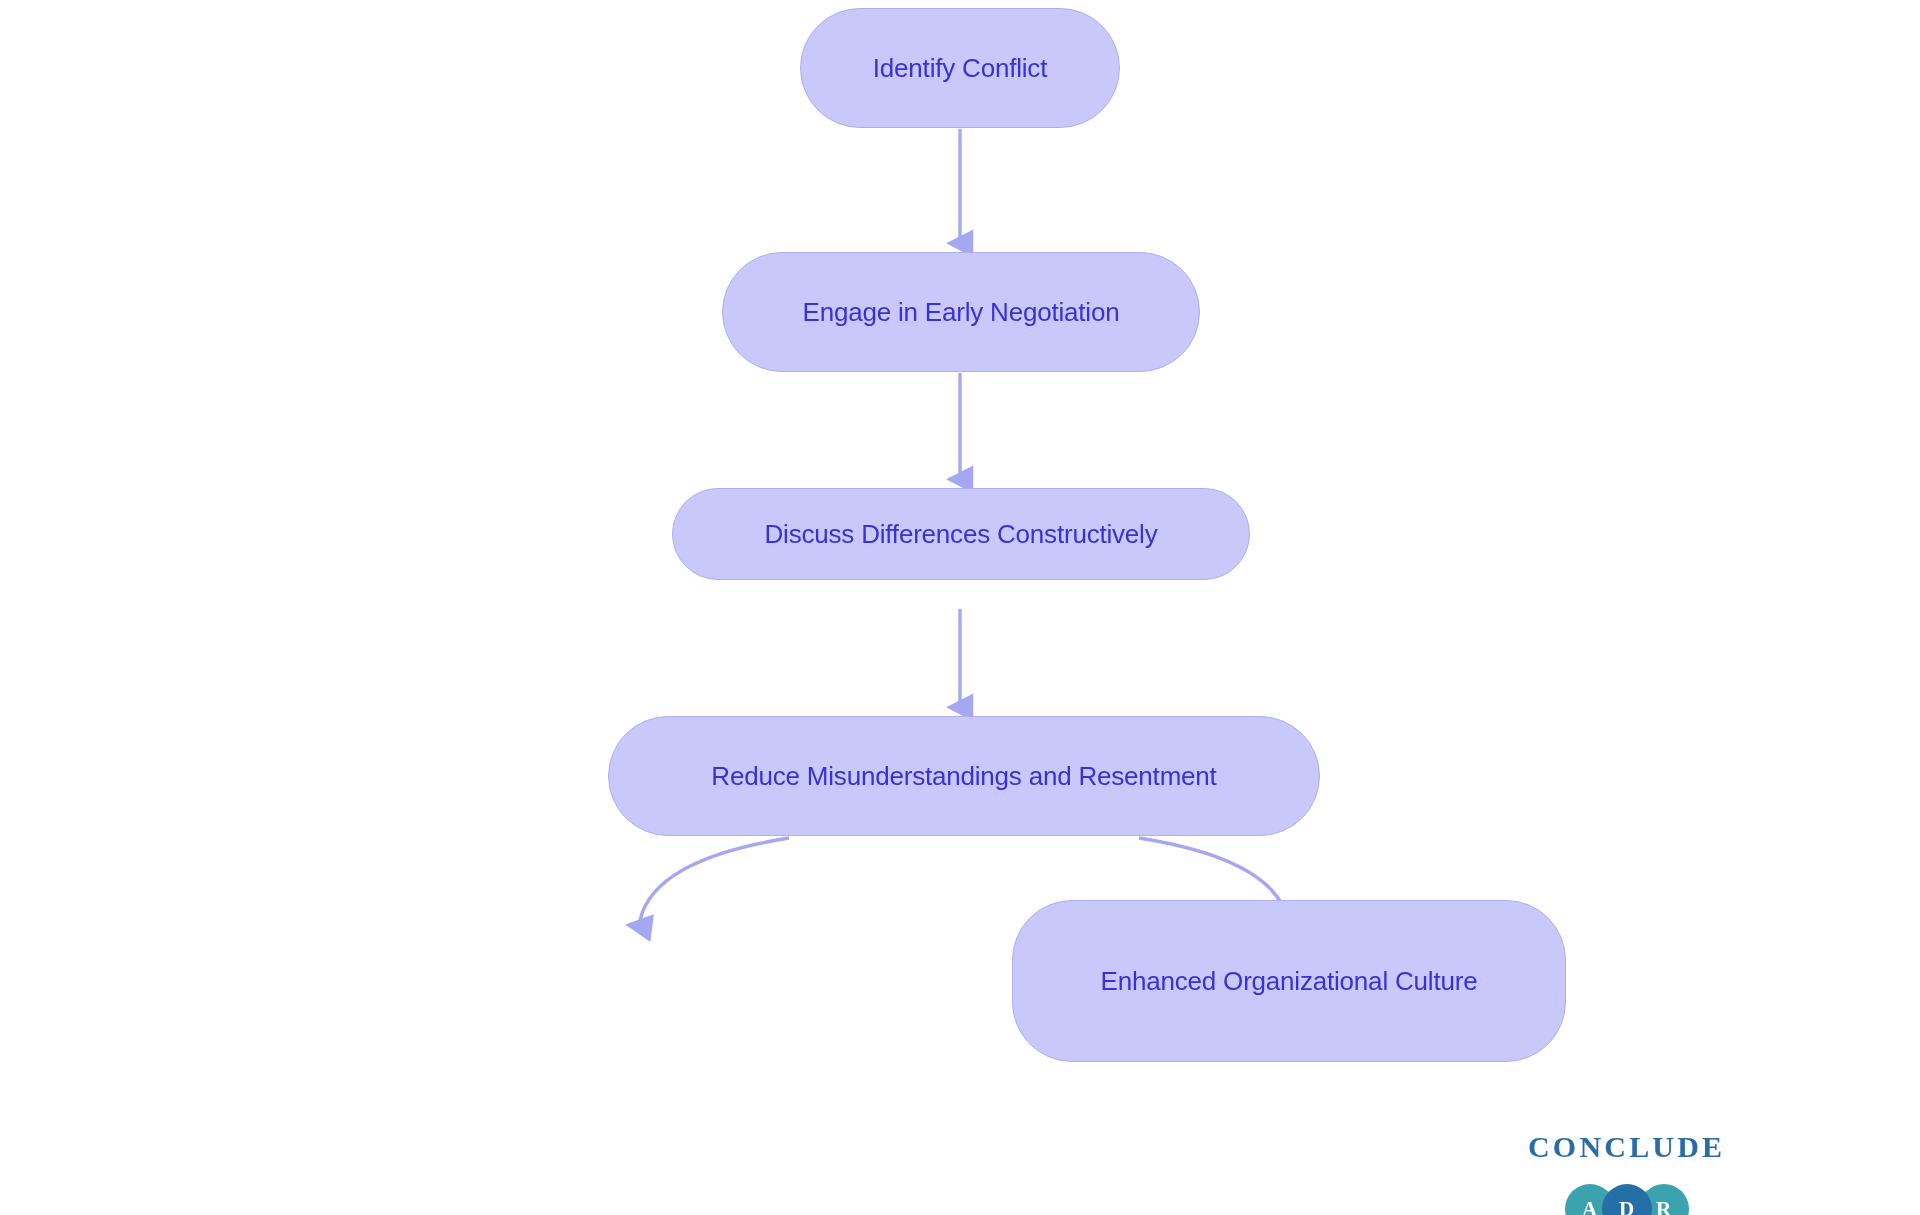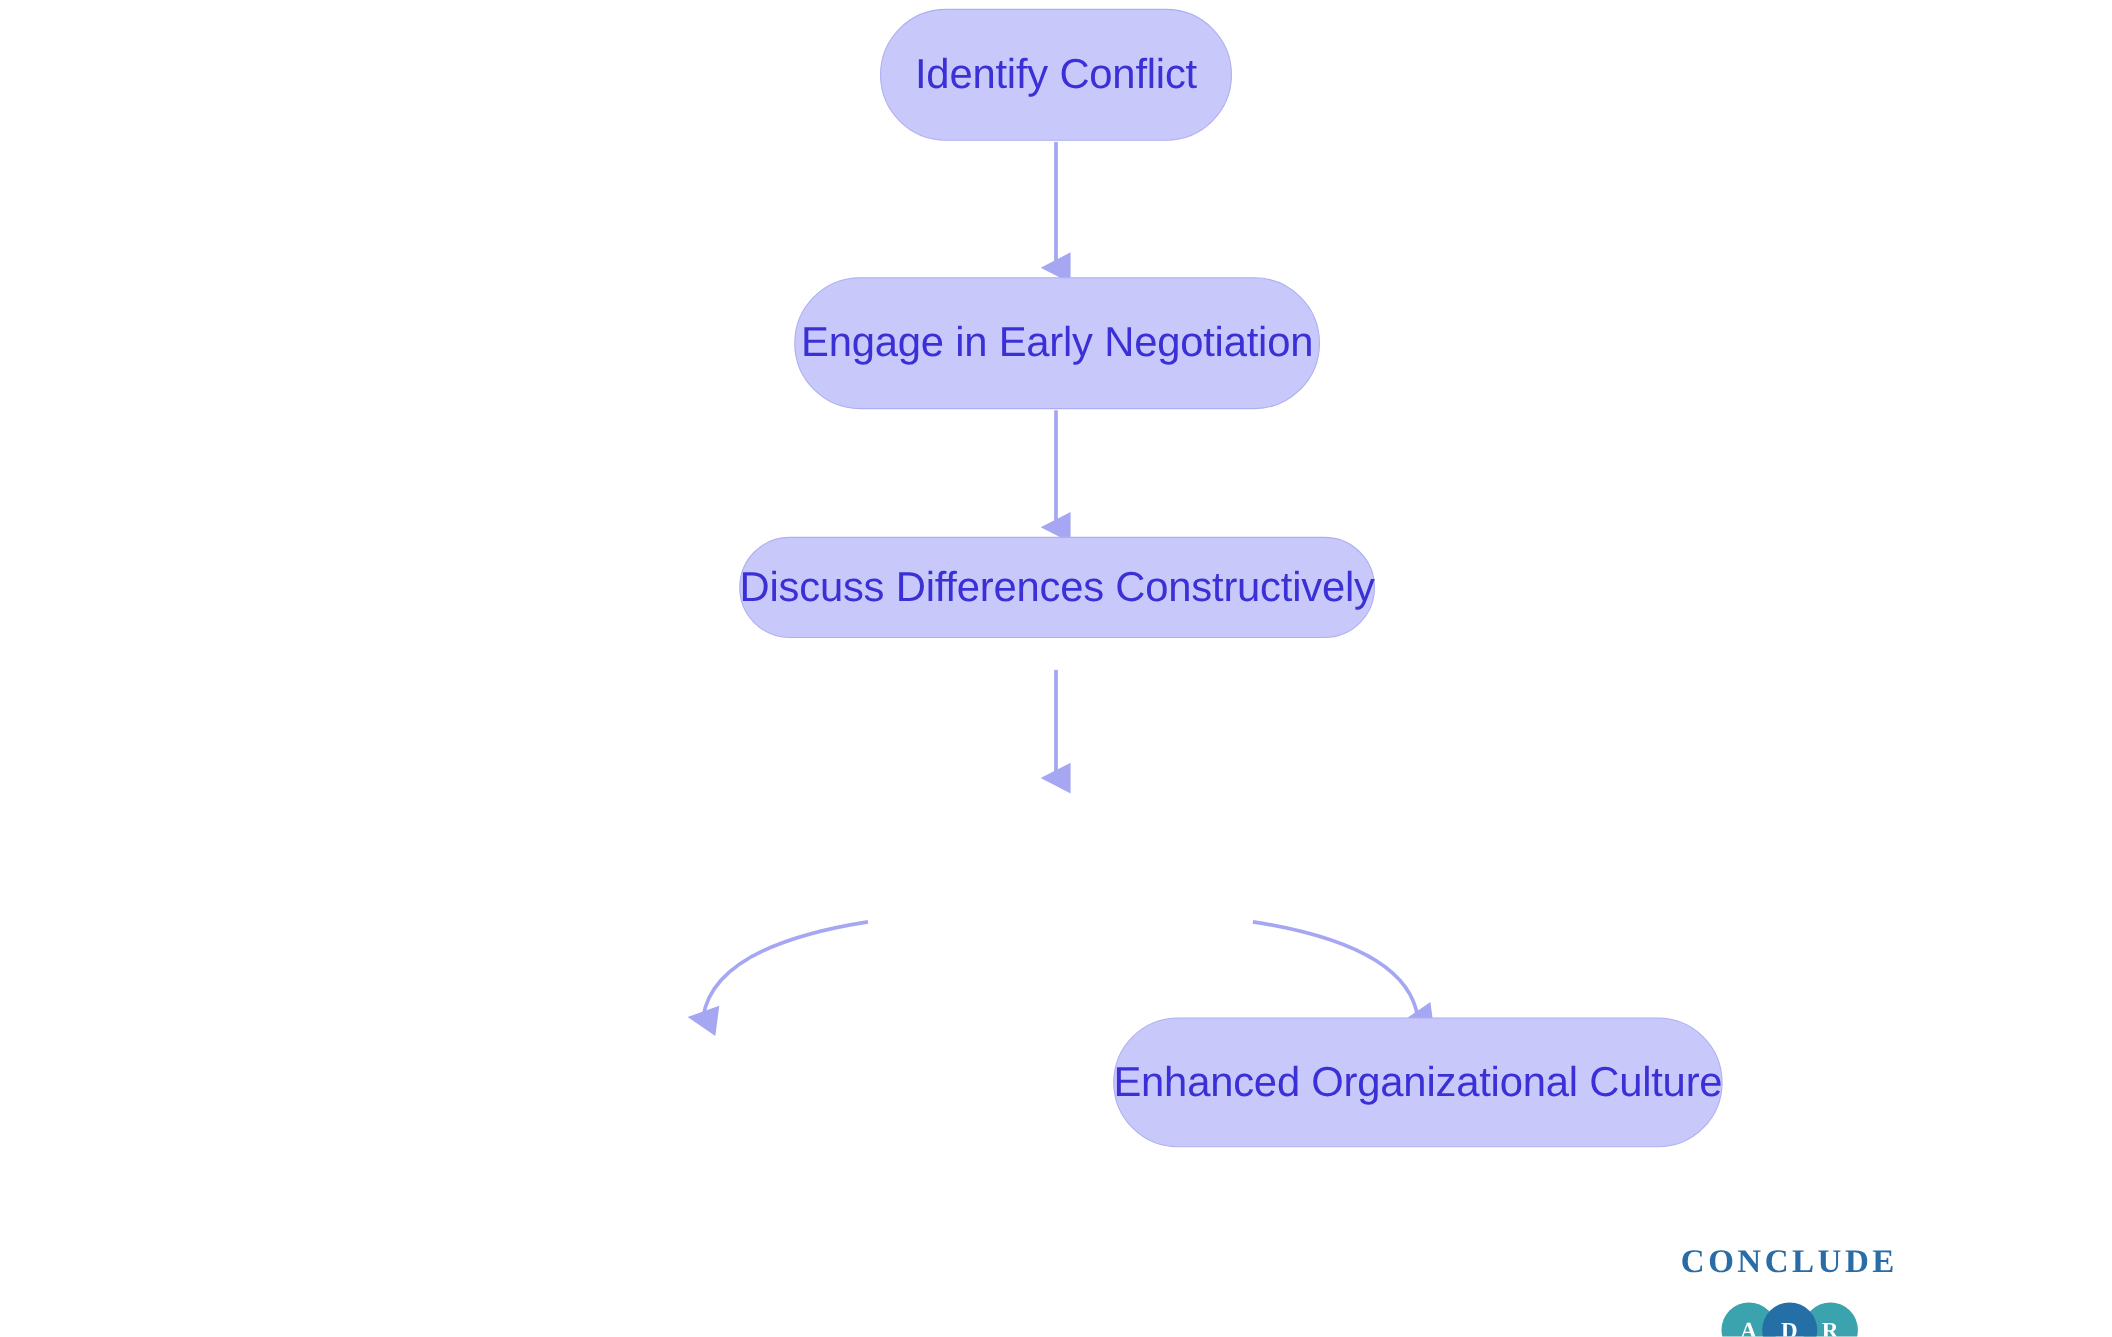--- a/index.html
+++ b/index.html
@@ -38,39 +38,39 @@
     position: absolute;
     box-sizing: border-box;
     display: flex;
     align-items: center;
     justify-content: center;
     background: #c8c9fa;
     border: 1.6px solid #aeaef1;
     border-radius: 60px;
     color: #3a30d5;
     font-family: "Liberation Sans", sans-serif;
-    font-size: 38px;
+    font-size: 26px;
     font-weight: 400;
     letter-spacing: -0.2px;
     white-space: nowrap;
     line-height: 1;
   }
 
   .node-label {
     display: block;
     padding: 0 6px;
   }
 
   
   #node-1 { left: 800px;  top: 8px;   width: 320px; height: 120px; }
   #node-2 { left: 722px;  top: 252px; width: 478px; height: 120px; text-align: right; }
   #node-3 { left: 672px;  top: 488px; width: 578px; height: 92px; }
   #node-4 { left: 608px;  top: 716px; width: 712px; height: 120px; }
   #node-5 { left: 378px;  top: 943px; width: 524px; height: 130px; }
-  #node-6 { left: 1012px; top: 925px; width: 554px; height: 118px; align-items: center; }
+  #node-6 { left: 1012px; top: 900px; width: 554px; height: 162px; align-items: center; }
 
   
   #logo {
     position: absolute;
     left: 1528px;
     top: 1132px;
     height: 62px;
     display: flex;
     align-items: center;
     gap: 22px;
@@ -136,20 +136,23 @@
   </div>
 
   <div class="node" id="node-2">
     <span class="node-label">Engage in Early Negotiation</span>
   </div>
 
   <div class="node" id="node-3">
     <span class="node-label">Discuss Differences Constructively</span>
   </div>
 
+  <div class="node" id="node-4">
+    <span class="node-label">Reduce Misunderstandings and Resentment</span>
+  </div>
 
 
   <div class="node" id="node-6">
     <span class="node-label">Enhanced Organizational Culture</span>
   </div>
 
   <div id="logo">
     <div id="logo-wordmark">CONCLUDE</div>
     <div id="logo-circles">
       <div class="logo-circle" id="logo-circle-a">

